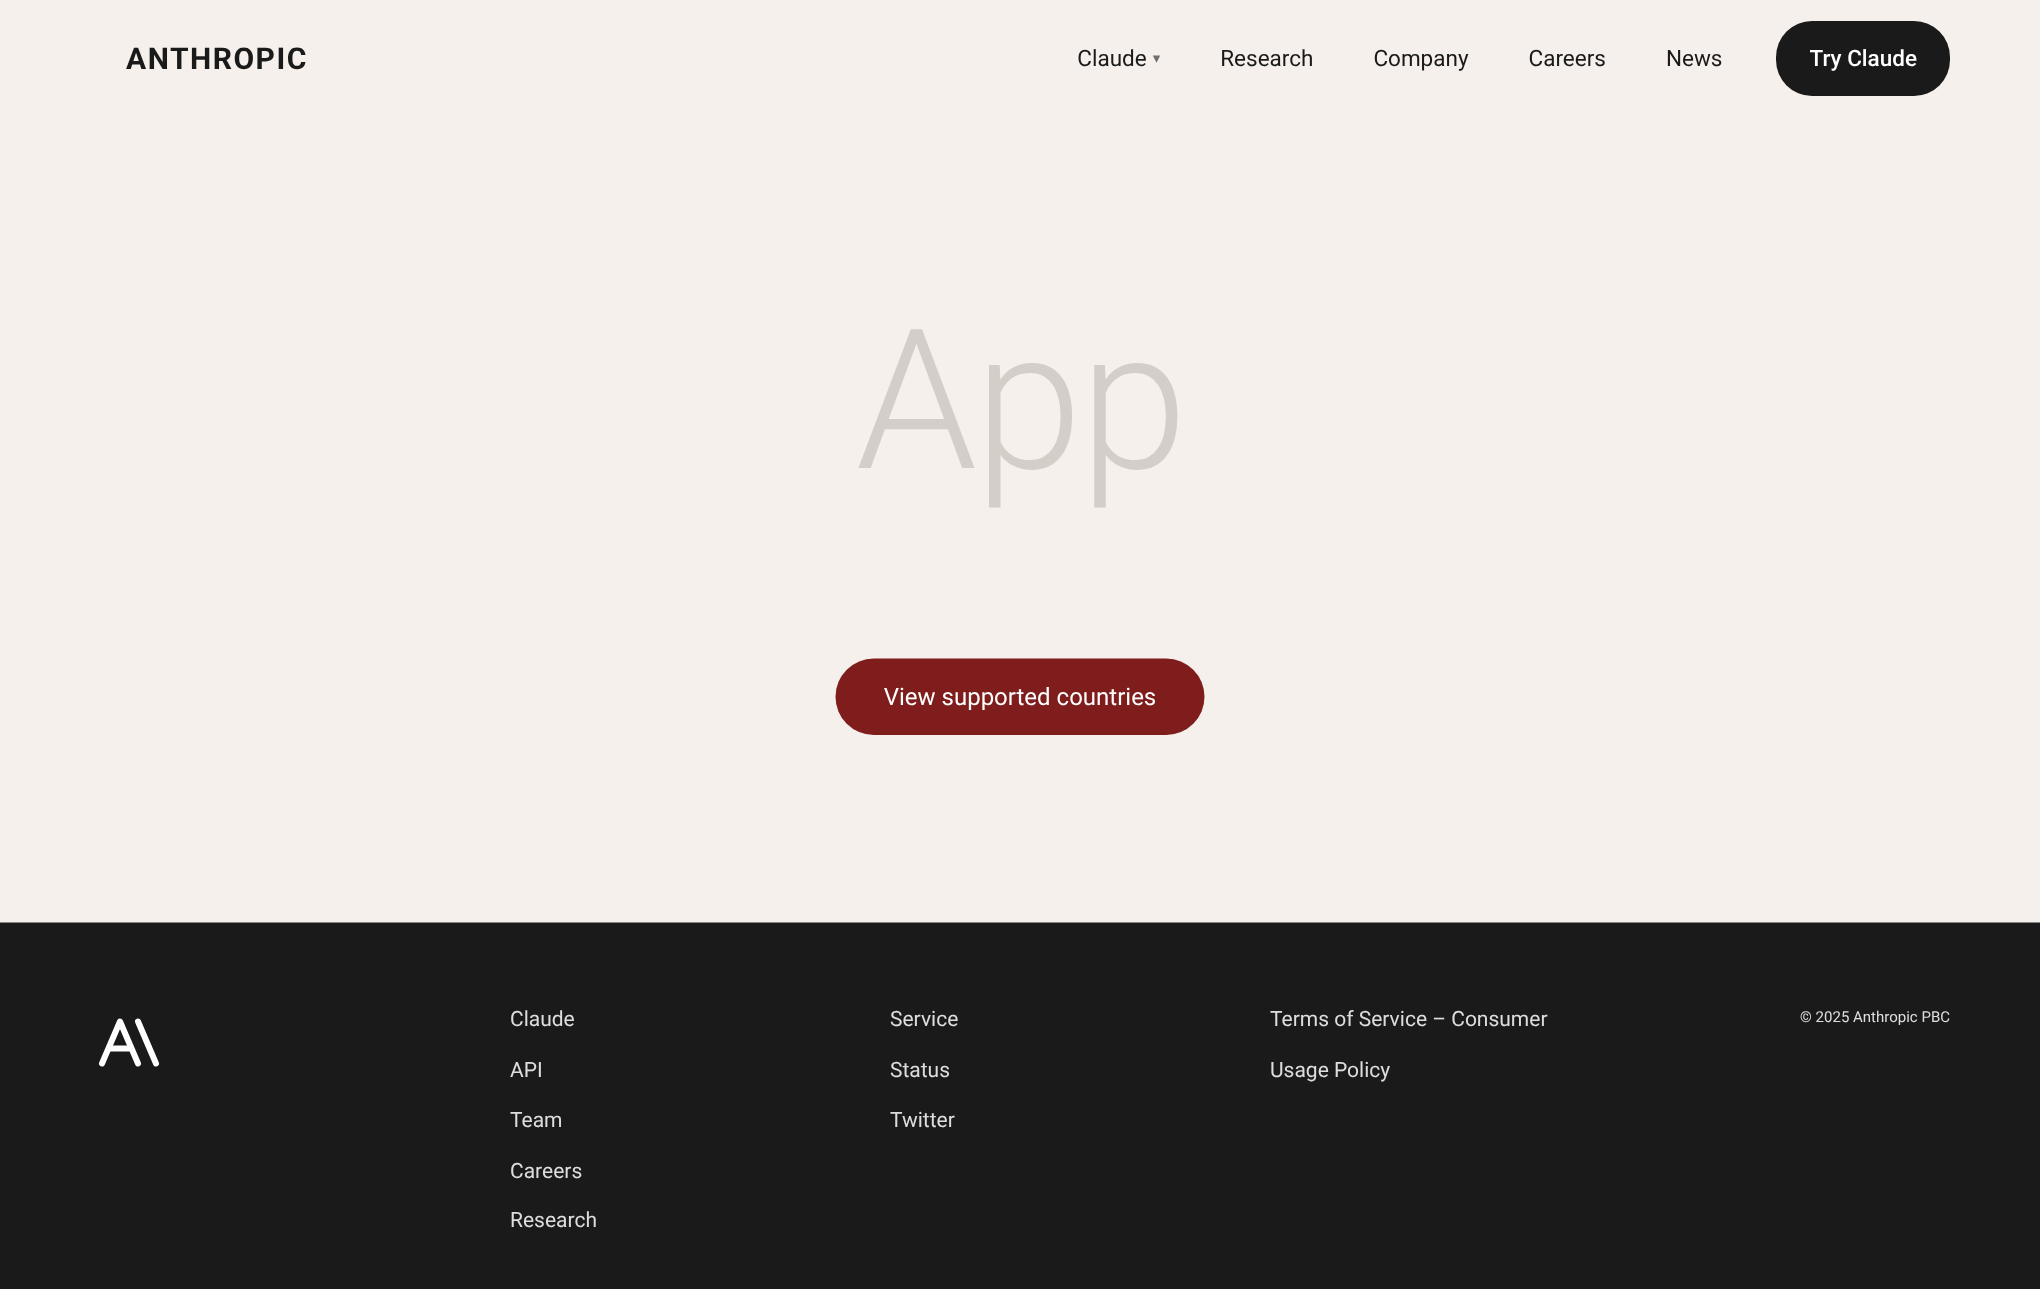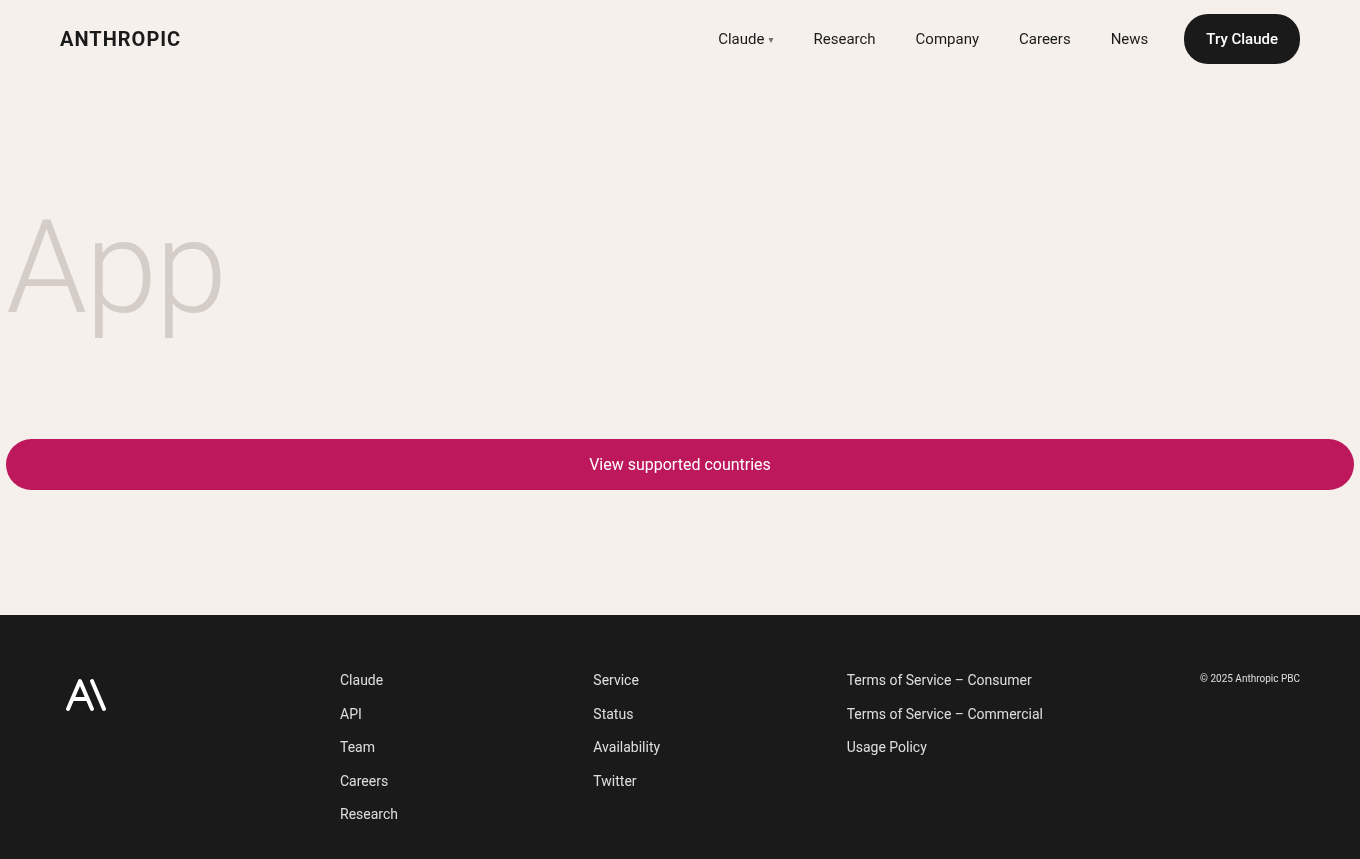--- a/index.html
+++ b/index.html
@@ -18,20 +18,21 @@
     
     header {
       display: flex;
       align-items: center;
       justify-content: space-between;
       padding: 0 60px;
       height: 78px;
       background-color: #f5f0eb;
       position: relative;
       z-index: 10;
+      margin-left: 24px;
     }
 
     .logo-text {
       font-size: 20px;
       font-weight: 700;
       letter-spacing: 0.05em;
       color: #1a1a1a;
       text-transform: uppercase;
     }
 
@@ -71,38 +72,39 @@
       font-weight: 500;
       cursor: pointer;
       font-family: inherit;
       margin-left: 12px;
     }
 
     
     main {
       display: flex;
       flex-direction: column;
+      align-items: center;
       justify-content: center;
       min-height: calc(615px - 78px);
       padding: 60px 6px;
       gap: 46px;
     }
 
     .app-heading {
       font-size: 130px;
       font-weight: 300;
       color: #d4cdc8;
       letter-spacing: -2px;
       margin-bottom: 60px;
       line-height: 1;
     }
 
     .view-countries-btn {
       padding: 16px 32px;
-      background-color: #be185d;
+      background-color: #7f1d1d;
       color: #fff;
       border: none;
       border-radius: 30px;
       font-size: 16px;
       font-weight: 400;
       cursor: pointer;
       font-family: inherit;
     }
 
     
@@ -213,27 +215,25 @@
         <a class="footer-link">Claude</a>
         <a class="footer-link">API</a>
         <a class="footer-link">Team</a>
         <a class="footer-link">Careers</a>
         <a class="footer-link">Research</a>
       </div>
 
       <div class="footer-col">
         <a class="footer-link">Service</a>
         <a class="footer-link">Status</a>
-        <a class="footer-link">Availability</a>
         <a class="footer-link">Twitter</a>
       </div>
 
       <div class="footer-col">
         <a class="footer-link">Terms of Service – Consumer</a>
-        <a class="footer-link">Terms of Service – Commercial</a>
         <a class="footer-link">Usage Policy</a>
       </div>
     </div>
 
     <div class="footer-copyright">
       <span>© 2025 Anthropic PBC</span>
     </div>
   </div>
 </footer>
 

